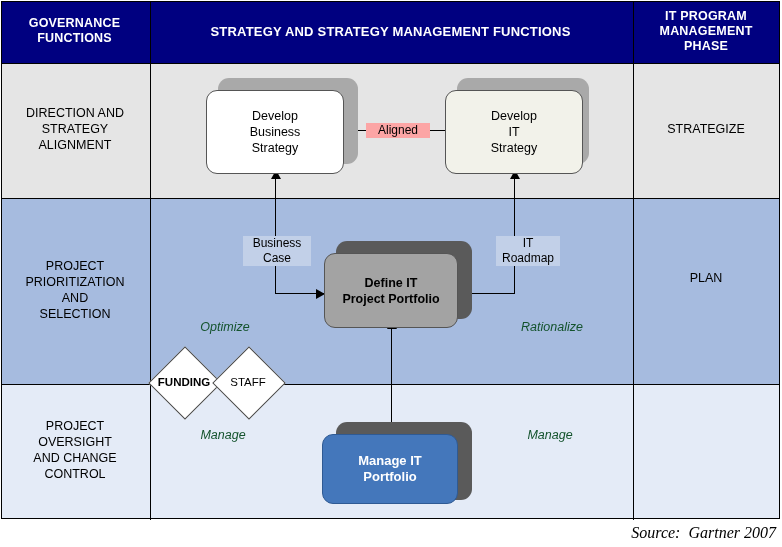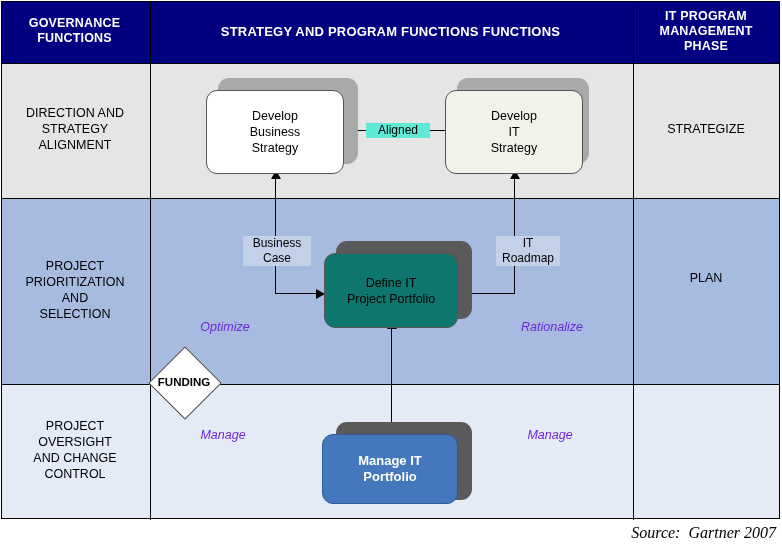--- a/index.html
+++ b/index.html
@@ -182,28 +182,28 @@
 
   
   .conn-label {
     position: absolute;
     font-size: 12px;
     line-height: 15px;
     color: #000000;
     text-align: center;
     white-space: pre-line;
   }
-  .conn-label.boxed-grey { background: #5eead4; }
+  .conn-label.boxed-grey { background: #fca5a5; }
   .conn-label.boxed-blue { background: #c2d0e8; }
 
   .ital-label {
     position: absolute;
     font-size: 12.5px;
     font-style: italic;
-    color: #6d28d9;
+    color: #14532d;
     text-align: center;
     white-space: nowrap;
   }
 
   
   .source {
     position: absolute;
     right: 6px;
     top: 524px;
     font-family: "Liberation Serif", serif;
@@ -222,21 +222,21 @@
     <div class="hdr-row"></div>
     <div class="row row-1"></div>
     <div class="row row-2"></div>
     <div class="row row-3"></div>
     <div class="vdiv a"></div>
     <div class="vdiv b"></div>
   </div>
 
   <div class="hdr-cell hdr-gov" style="white-space:pre-line;">GOVERNANCE
 FUNCTIONS</div>
-  <div class="hdr-cell hdr-strat" style="white-space:pre-line;">STRATEGY AND PROGRAM FUNCTIONS FUNCTIONS</div>
+  <div class="hdr-cell hdr-strat" style="white-space:pre-line;">STRATEGY AND STRATEGY MANAGEMENT FUNCTIONS</div>
   <div class="hdr-cell hdr-it" style="white-space:pre-line;">IT PROGRAM
 MANAGEMENT
 PHASE</div>
 
   <div class="gov-label gov-1" style="white-space:pre-line;">DIRECTION AND
 STRATEGY
 ALIGNMENT</div>
   <div class="gov-label gov-2" style="white-space:pre-line;">PROJECT
 PRIORITIZATION
 AND
@@ -272,38 +272,42 @@
   <div class="pbox" style="left:206px; top:90px; width:138px; height:84px; background:#ffffff; white-space:pre-line;">Develop
 Business
 Strategy</div>
 
   <div class="pbox-shadow" style="left:457px; top:78px; width:132px; height:86px; background:#a9a9a9;"></div>
   <div class="pbox" style="left:445px; top:90px; width:138px; height:84px; background:#f2f2ea; white-space:pre-line;">Develop
 IT
 Strategy</div>
 
   <div class="pbox-shadow" style="left:336px; top:241px; width:136px; height:78px; background:#5a5a5a;"></div>
-  <div class="pbox" style="left:324px; top:253px; width:134px; height:75px; background:#0f766e; white-space:pre-line;">Define IT
+  <div class="pbox" style="left:324px; top:253px; width:134px; height:75px; background:#a3a3a3; white-space:pre-line;font-weight:bold;">Define IT
 Project Portfolio</div>
 
   <div class="pbox-shadow" style="left:336px; top:422px; width:136px; height:78px; background:#5a5a5a;"></div>
   <div class="pbox bold-white" style="left:322px; top:434px; width:136px; height:70px; background:#4477bb; border-color:#2f5a93; white-space:pre-line;">Manage IT
 Portfolio</div>
 
   <div class="conn-label boxed-blue" style="left:243px; top:236px; width:64px; padding:0 2px;">Business
 Case</div>
   <div class="conn-label boxed-blue" style="left:496px; top:236px; width:60px; padding:0 2px;">IT
 Roadmap</div>
 
   <div class="ital-label" style="left:180px; top:320px; width:90px;">Optimize</div>
   <div class="ital-label" style="left:505px; top:320px; width:94px;">Rationalize</div>
   <div class="ital-label" style="left:181px; top:428px; width:84px;">Manage</div>
   <div class="ital-label" style="left:508px; top:428px; width:84px;">Manage</div>
 
   <div class="diamond-wrap" style="left:148px; top:346px;font-weight:bold;">
     <div class="diamond-shape"></div>
     <div class="diamond-text">FUNDING</div>
   </div>
+  <div class="diamond-wrap" style="left:212px; top:346px;">
+    <div class="diamond-shape"></div>
+    <div class="diamond-text">STAFF</div>
+  </div>
 
 
   <div class="source">Source:  Gartner 2007</div>
 
 </div>
 
 </body></html>

